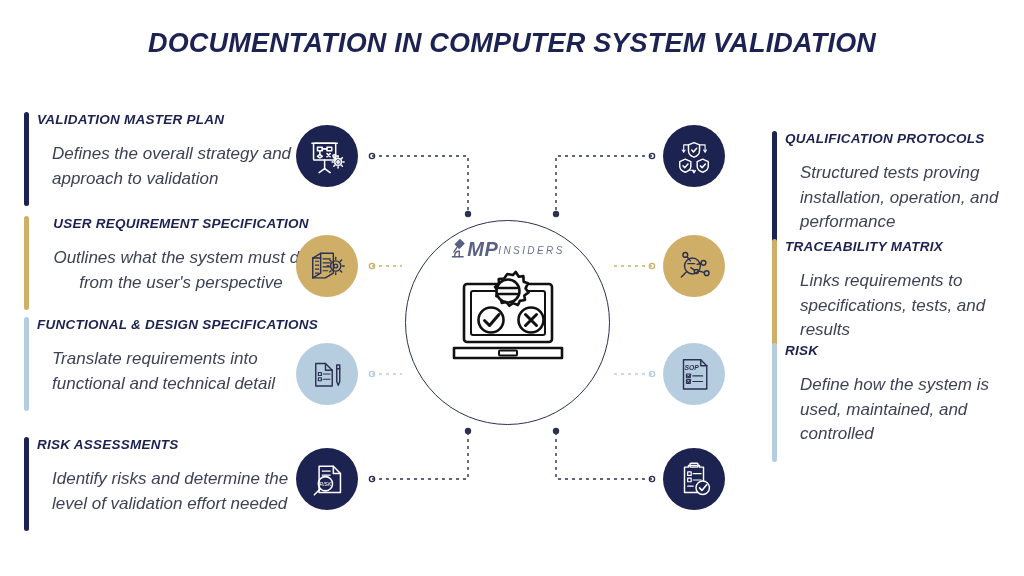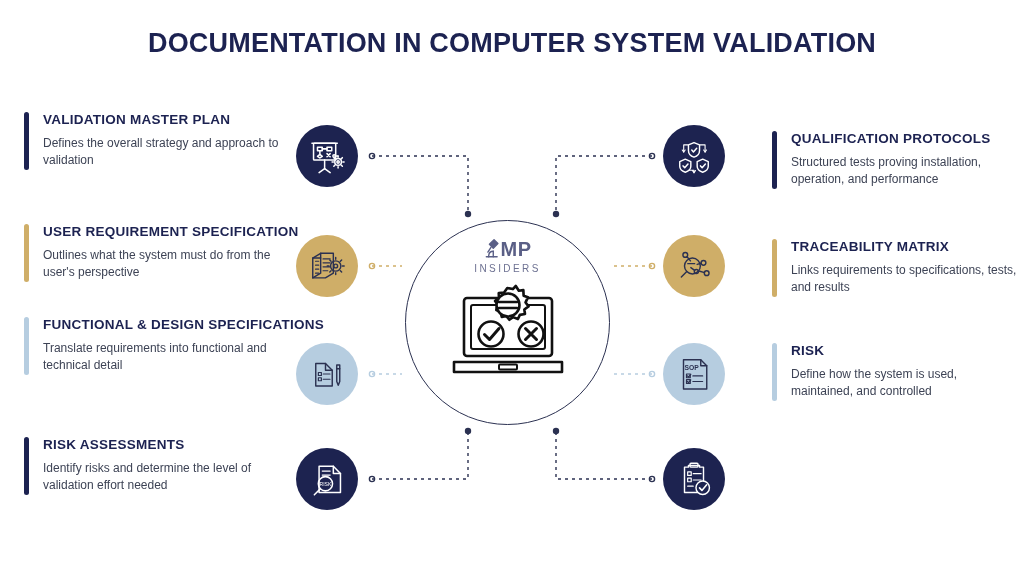--- a/index.html
+++ b/index.html
@@ -3,61 +3,61 @@
 <meta charset="utf-8">
 <style>
   html,body{margin:0;padding:0;}
   body{
     width:1024px;height:576px;
     background:#ffffff;
     font-family:"Liberation Sans", sans-serif;
     overflow:hidden;
     position:relative;
   }
-  #stage{position:relative;width:1024px;height:418px;}
+  #stage{position:relative;width:1024px;height:418px;font-style:italic;}
 
   
   .title{
     position:absolute;top:28px;left:0;width:1024px;
     text-align:center;
     font-size:27px;font-weight:bold;
     letter-spacing:.2px;
     color:#1c2251;
   }
 
   
   .block{position:absolute;display:flex;align-items:stretch;}
   .accent{width:5px;border-radius:3px;flex:0 0 5px;}
-  .btxt{padding-left:14px;}
+  .btxt{padding-left:8px;}
   .bhead{
     font-size:13.5px;font-weight:bold;color:#1c2251;
     letter-spacing:.25px;margin:0 0 8px 0;white-space:nowrap;
   }
   .bbody{
-    font-size:12px;color:#3d4355;line-height:1.45;margin:0;
+    font-size:17px;color:#3d4355;line-height:1.45;margin:15px;
   }
 
   .left{left:24px;}
   .right{left:772px;}
 
   
   .circle{
     position:absolute;width:62px;height:62px;border-radius:50%;
     display:flex;align-items:center;justify-content:center;
   }
   .circle svg{display:block;}
 
   
   .hub{
     position:absolute;left:405px;top:220px;width:205px;height:205px;
     border:1.3px solid #2c3252;border-radius:50%;
     display:flex;flex-direction:column;align-items:center;
     justify-content:flex-start;box-sizing:border-box;
   }
-  .logo{margin-top:17px;display:flex;flex-direction:column;align-items:center;}
+  .logo{margin-top:17px;display:flex;flex-direction:row;align-items:center;}
   .logo-row{display:flex;align-items:center;}
   .logo-txt{
     font-size:20px;font-weight:bold;color:#5a5f86;letter-spacing:.5px;
     line-height:1;
   }
   .logo-sub{
     font-size:10px;letter-spacing:2.4px;color:#6d7192;
     margin-top:3px;font-weight:normal;
   }
   .laptop{margin-top:8px;}
@@ -123,21 +123,21 @@
   </svg>
 
   <div class="block left" style="top:112px;">
     <div class="accent" style="background:#1c2251"></div>
     <div class="btxt">
       <p class="bhead">VALIDATION MASTER PLAN</p>
       <p class="bbody" style="width:252px">Defines the overall strategy and approach to validation</p>
     </div>
   </div>
 
-  <div class="block left" style="top:224px;">
+  <div class="block left" style="top:216px;text-align:center;">
     <div class="accent" style="background:#cfae68"></div>
     <div class="btxt">
       <p class="bhead">USER REQUIREMENT SPECIFICATION</p>
       <p class="bbody" style="width:258px">Outlines what the system must do from the user's perspective</p>
     </div>
   </div>
 
   <div class="block left" style="top:437px;">
     <div class="accent" style="background:#1c2251"></div>
     <div class="btxt">

